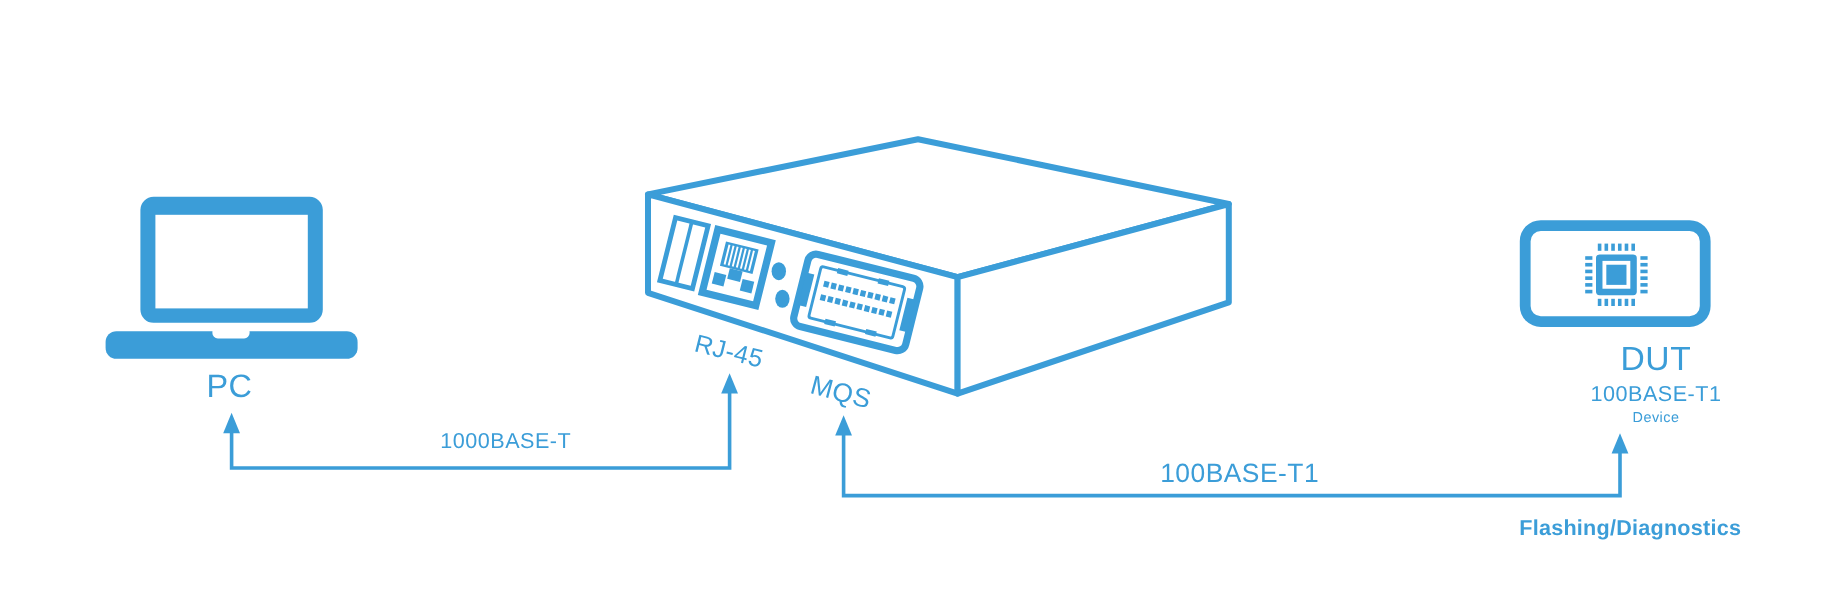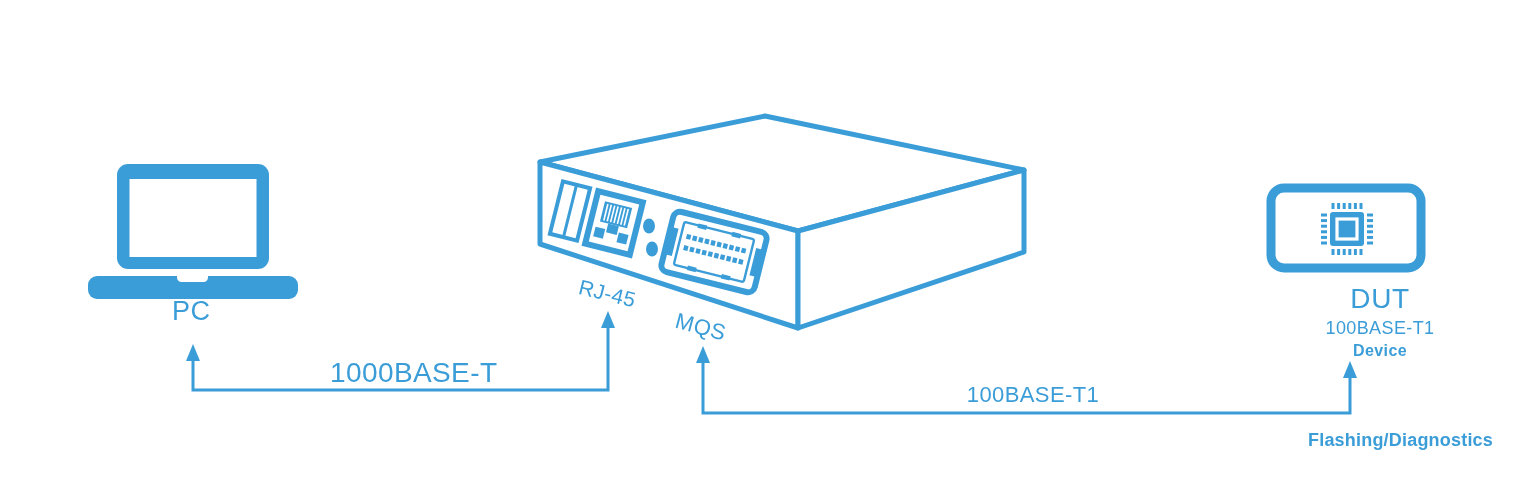--- a/index.html
+++ b/index.html
@@ -15,30 +15,30 @@
     color: var(--accent);
   }
   svg { position: absolute; left: 0; top: 0; }
   .lbl {
     position: absolute;
     color: var(--accent);
     white-space: nowrap;
     letter-spacing: 0.4px;
     line-height: 1.1;
   }
-  .lbl-pc        { left: 172px; top: 297px; font-size: 27px; font-weight: 500; }
-  .lbl-link1     { left: 330px; top: 358px; width: 146px; text-align: left; font-size: 28px; }
+  .lbl-pc        { left: 172px; top: 308px; font-size: 27px; font-weight: 500; }
+  .lbl-link1     { left: 330px; top: 358px; width: 146px; text-align: right; font-size: 18px; }
   .lbl-rj45      { left: 582px; top: 275px; font-size: 21px; transform: rotate(14deg); transform-origin: left top; }
   .lbl-mqs       { left: 679px; top: 309px; font-size: 22px; transform: rotate(15deg); transform-origin: left top; }
   .lbl-link2     { left: 958px; top: 383px; width: 150px; text-align: center; font-size: 22px; }
   .dut-text      { left: 1318px; top: 284px; width: 124px; text-align: center; }
   .dut-title     { font-size: 28px; font-weight: 500; letter-spacing: 0.6px; }
   .dut-sub1      { font-size: 18px; margin-top: 4px; }
-  .dut-sub2      { font-size: 16px; margin-top: 3px; font-weight: bold; }
-  .lbl-note      { left: 1266px; top: 431px; font-size: 18px; font-weight: 700; letter-spacing: 0.2px; margin-left: 42px; }
+  .dut-sub2      { font-size: 12px; margin-top: 3px; }
+  .lbl-note      { left: 1266px; top: 431px; font-size: 18px; font-weight: 700; letter-spacing: 0.2px; }
 </style>
 </head>
 <body>
 
 <div class="canvas">
 
   <svg width="1536" height="501" viewBox="0 0 1536 501">
     <g fill="none" stroke="#3B9DD8" stroke-width="3" stroke-linecap="butt" stroke-linejoin="miter">
 
       <path d="M193,352 L193,390 L608,390 L608,318"></path>

